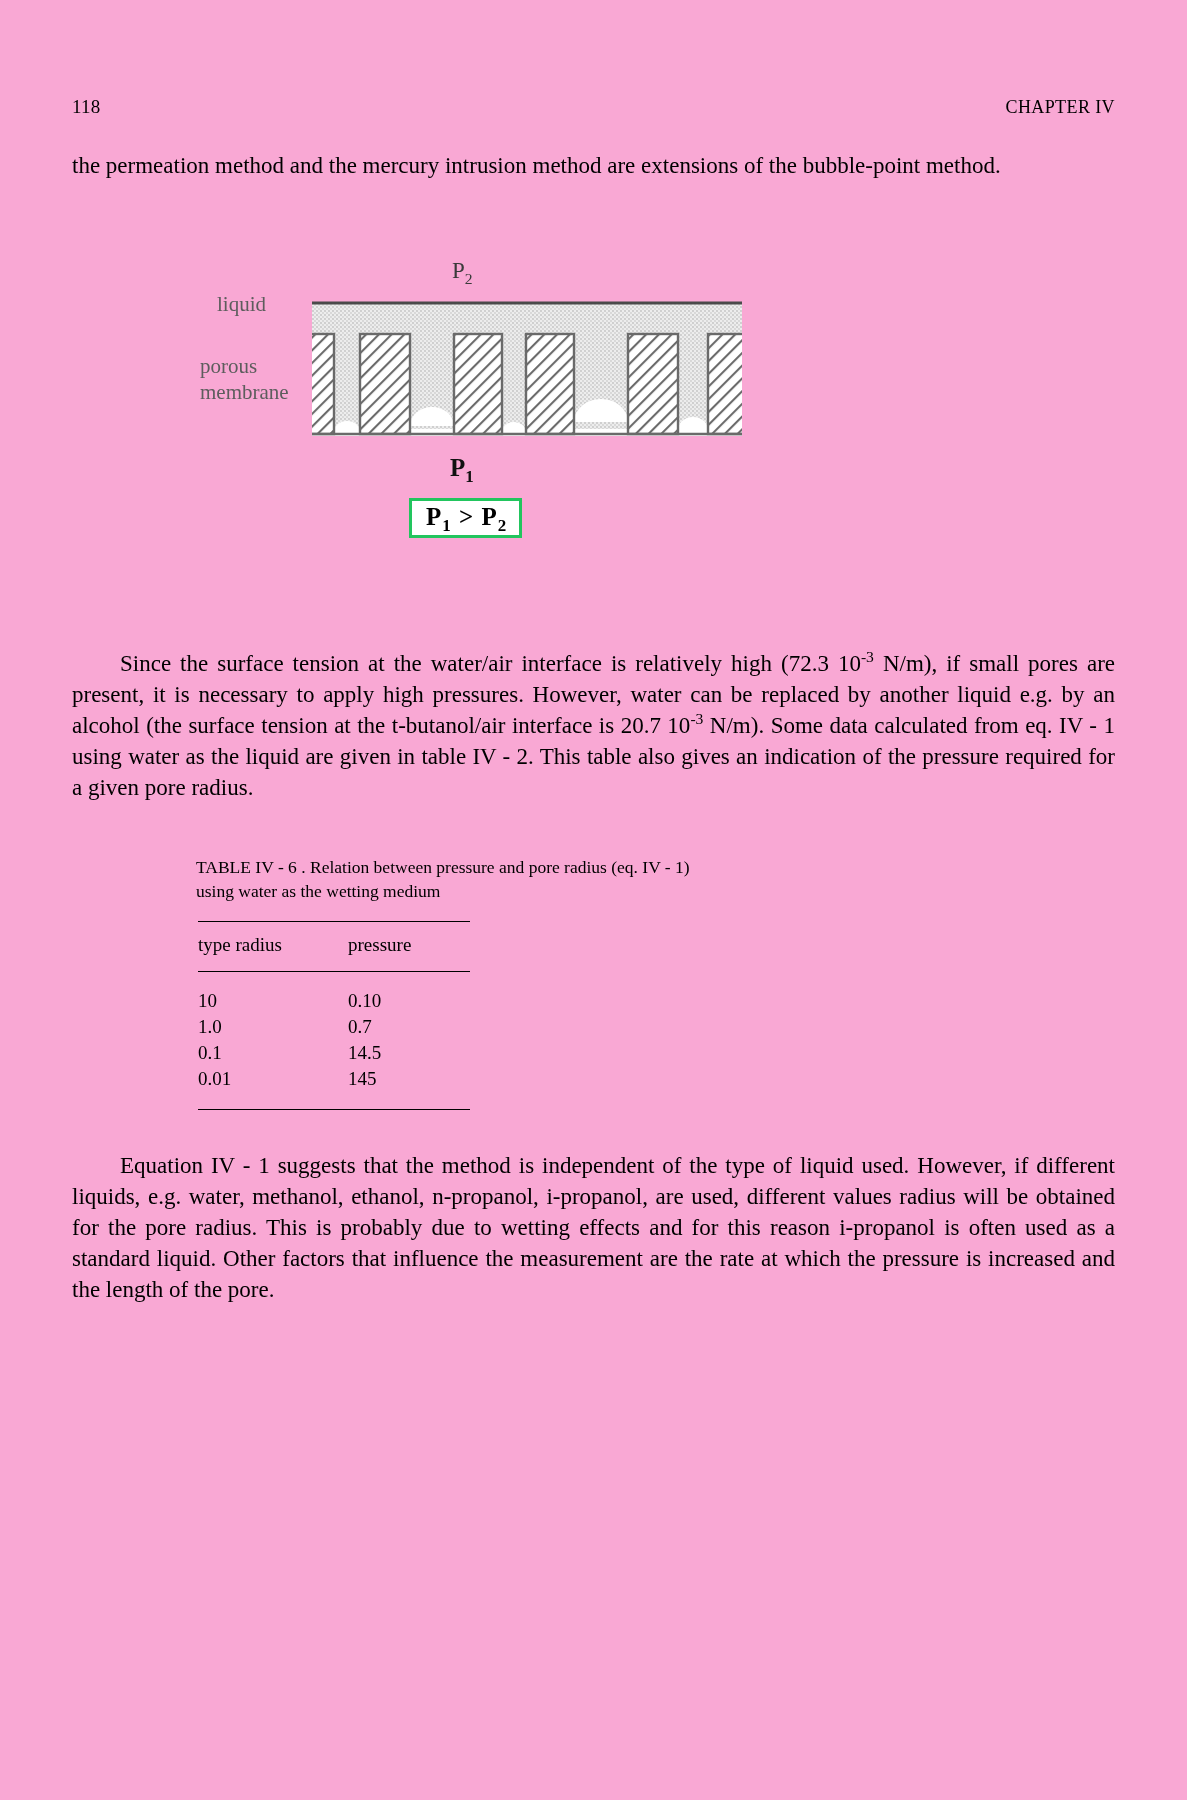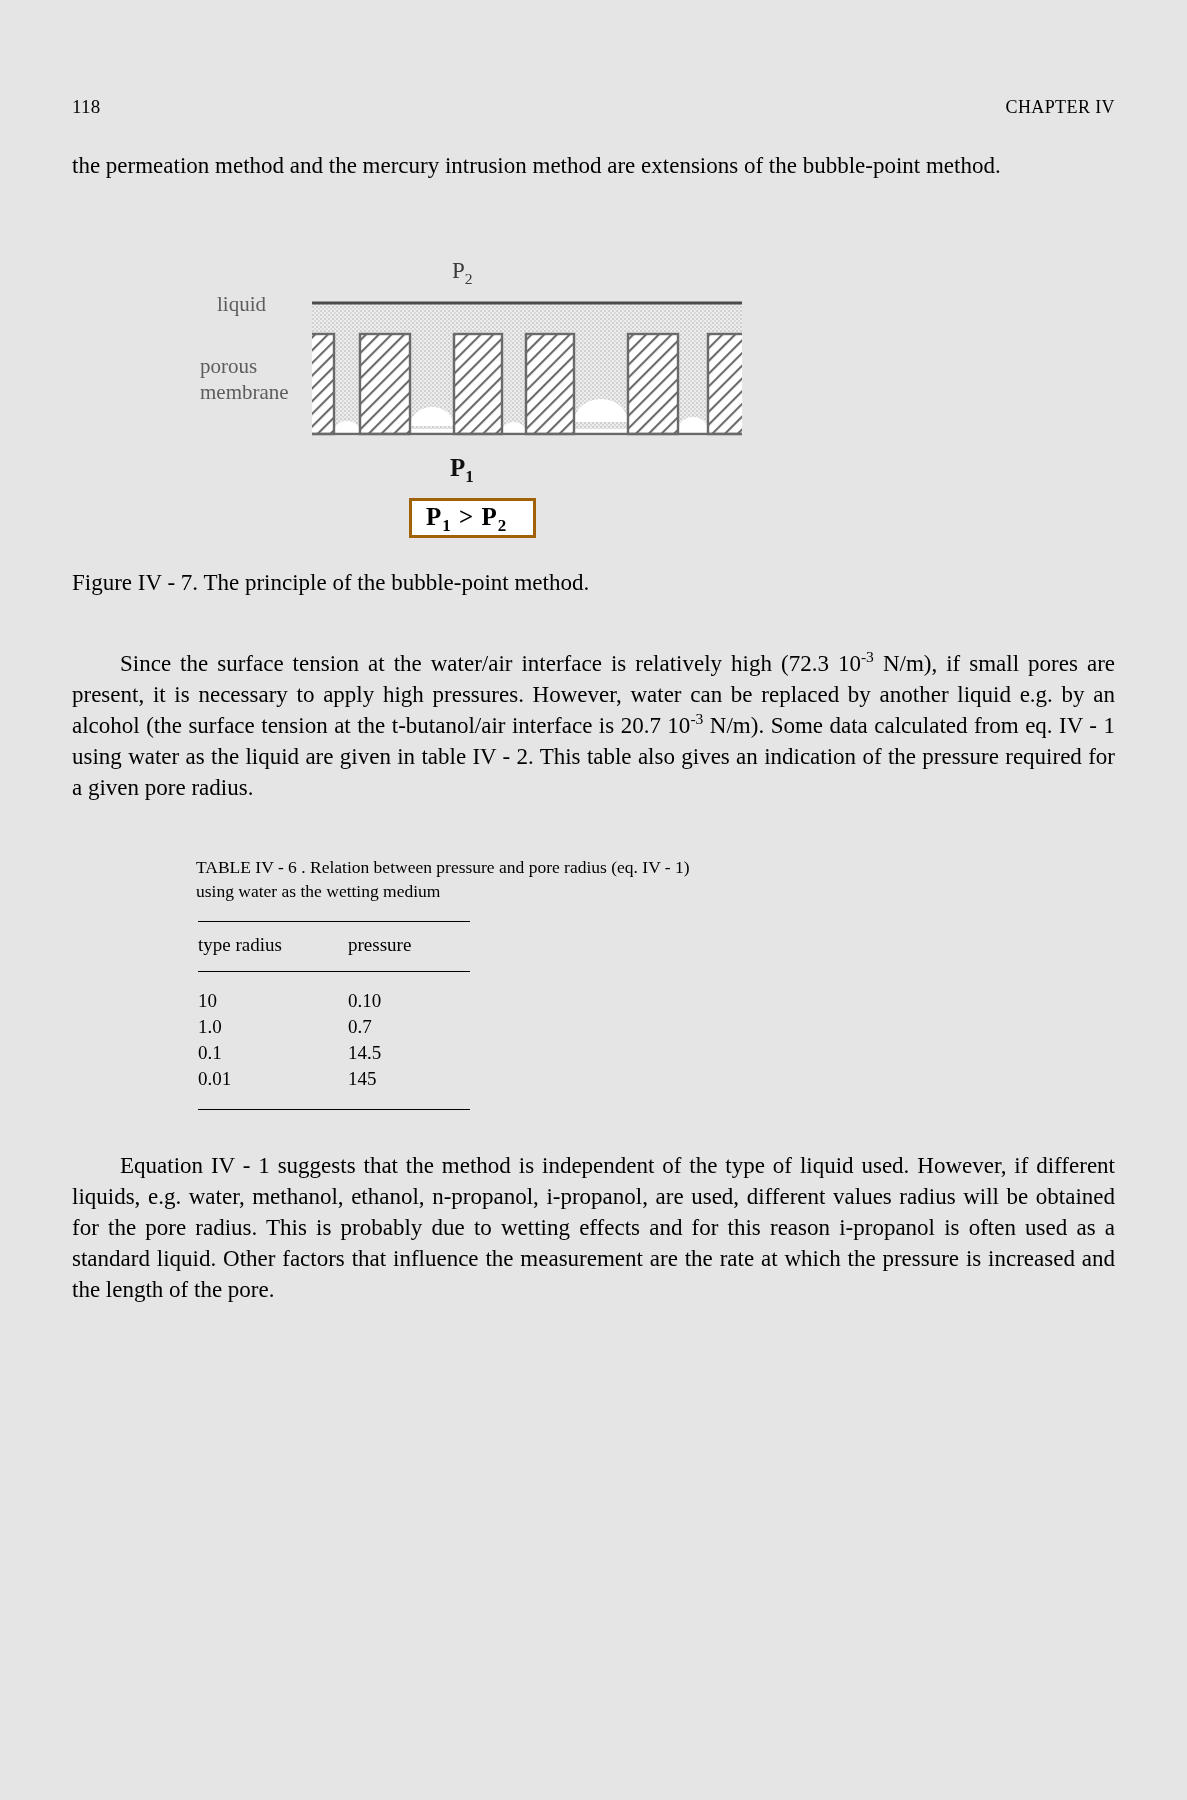--- a/index.html
+++ b/index.html
@@ -14,21 +14,21 @@
     font-family: "Liberation Serif", "DejaVu Serif", serif;
     color: #000000;
     overflow: hidden;
   }
 
   .page {
     position: absolute;
     left: 0; top: 0;
     width: 1187px;
     height: 1800px;
-    background: #e5e5e5;
+    background: #f9a8d4;
   }
 
   
   .runhead {
     position: absolute;
     left: 72px;
     top: 96px;
     width: 1043px;
     display: flex;
     justify-content: space-between;
@@ -91,22 +91,22 @@
     top: 204px;
     font-size: 25px;
     color: #111;
     font-weight: 600;
   }
 
   .fig-box {
     position: absolute;
     left: 337px;
     top: 248px;
-    border: 3px solid #a16207;
-    padding: 2px 26px 4px 14px;
+    border: 3px solid #22c55e;
+    padding: 2px 12px 4px 14px;
     font-size: 25px;
     font-weight: 700;
     letter-spacing: 1px;
     background: #fff;
   }
 
   .membrane-svg {
     position: absolute;
     left: 240px;
     top: 48px;
@@ -232,21 +232,20 @@
         <line x1="-64" y1="-4" x2="-6" y2="26"></line>
         <line x1="-110" y1="76" x2="-2" y2="76"></line>
       </g>
     </svg>
 
     <span class="fig-p1"><span>P</span><sub>1</sub></span>
 
     <span class="fig-box"><span>P</span><sub>1</sub>&nbsp;<span>&gt;</span>&nbsp;<span>P</span><sub>2</sub></span>
   </div>
 
-  <div class="fig-caption">Figure IV - 7. The principle of the bubble-point method.</div>
 
   <div class="body-block p-since indent"><span>Since the surface tension at the water/air interface is relatively high (72.3 10</span><sup>-3</sup><span> N/m), if small pores are present, it is necessary to apply high pressures. However, water can be replaced by another liquid e.g. by an alcohol (the surface tension at the  t-butanol/air interface is 20.7  10</span><sup>-3</sup><span> N/m). Some data calculated from eq. IV - 1 using water as the liquid are given in table IV - 2. This table also gives an indication of the pressure required for a given pore radius.</span></div>
 
   <div class="table-block">
     <div class="table-caption">
       <span>TABLE IV - 6 . Relation between pressure and pore radius (eq. IV - 1)</span><br>
       <span>using water as the wetting medium</span>
     </div>
 
     <table class="data-table">

